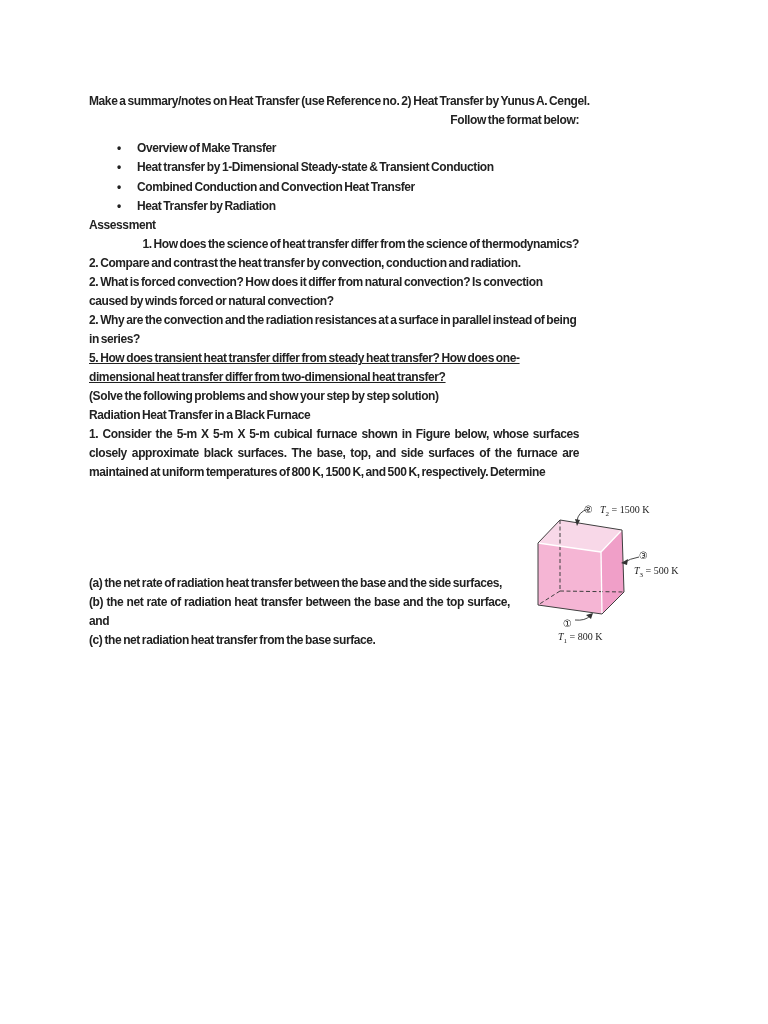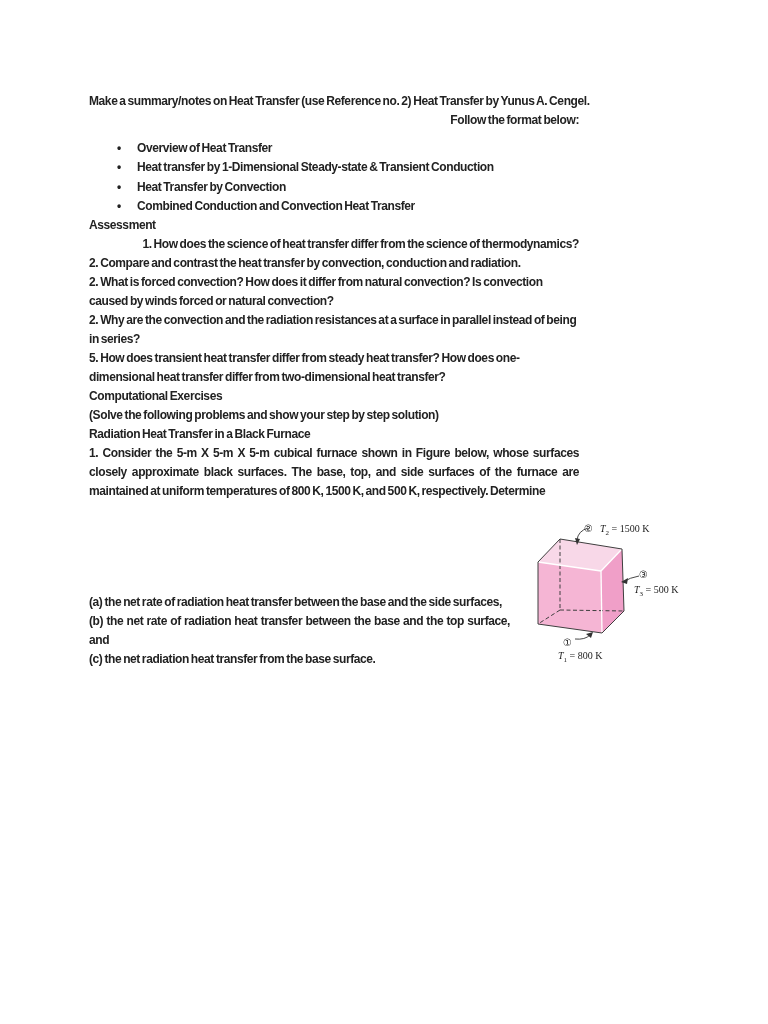--- a/index.html
+++ b/index.html
@@ -36,21 +36,21 @@
     padding-left: 28px;
   }
   ul.format-list .bullet {
     display: inline-block; width: 20px;
   }
   .h-assessment { margin-top: 28px; }
   .q1 { margin-top: 9px; text-align: right; }
   .q2 { margin-top: 13px; }
   .q3 { margin-top: 9px; }
   .q4 { margin-top: 10px; }
-  .q5 { margin-top: 9px; }
+  .q5 { margin-top: 9px; text-decoration: underline; }
   .h-comp { margin-top: 68px; }
   .p-solve { margin-top: 10px; }
   .h-rad { margin-top: 39px; }
   .p-prob { margin-top: 10px; }
   .problem-row {
     margin-top: 10px;
     display: flex;
     width: 679px;
     align-items: flex-end;
   }
@@ -69,35 +69,34 @@
 </head>
 <body>
 
 <div class="doc">
 
   <p class="t-title nowrap">Make a summary/notes on Heat Transfer (use Reference no. 2) Heat Transfer by Yunus A. Cengel.</p>
 
   <p class="p-follow">Follow the format below:</p>
 
   <ul class="format-list">
-    <li><span class="bullet">•</span><span>Overview of Heat Transfer</span></li>
+    <li><span class="bullet">•</span><span>Overview of Make Transfer</span></li>
     <li><span class="bullet">•</span><span>Heat transfer by 1-Dimensional Steady-state &amp; Transient Conduction</span></li>
-    <li><span class="bullet">•</span><span>Heat Transfer by Convection</span></li>
     <li><span class="bullet">•</span><span>Combined Conduction and Convection Heat Transfer</span></li>
+    <li><span class="bullet">•</span><span>Heat Transfer by Radiation</span></li>
   </ul>
 
   <h2 class="h-assessment">Assessment</h2>
 
   <p class="q1">1. How does the science of heat transfer differ from the science of thermodynamics?</p>
   <p class="q2">2. Compare and contrast the heat transfer by convection, conduction and radiation.</p>
   <p class="q3">2. What is forced convection? How does it differ from natural convection? Is convection caused by winds forced or natural convection?</p>
   <p class="q4">2. Why are the convection and the radiation resistances at a surface in parallel instead of being in series?</p>
   <p class="q5">5. How does transient heat transfer differ from steady heat transfer? How does one-dimensional heat transfer differ from two-dimensional heat transfer?</p>
 
-  <h2 class="h-comp">Computational Exercises</h2>
   <p class="p-solve">(Solve the following problems and show your step by step solution)</p>
 
   <h2 class="h-rad">Radiation Heat Transfer in a Black Furnace</h2>
   <p class="p-prob just">1. Consider the 5-m X 5-m X 5-m cubical furnace shown in Figure below, whose surfaces closely approximate black surfaces. The base, top, and side surfaces of the furnace are maintained at uniform temperatures of 800 K, 1500 K, and 500 K, respectively. Determine</p>
 
   <div class="problem-row">
     <div class="parts">
       <p class="part-a just">(a) the net rate of radiation heat transfer between the base and the side surfaces,</p>
       <p class="part-b just">(b) the net rate of radiation heat transfer between the base and the top surface, and</p>
       <p class="part-c">(c) the net radiation heat transfer from the base surface.</p>

